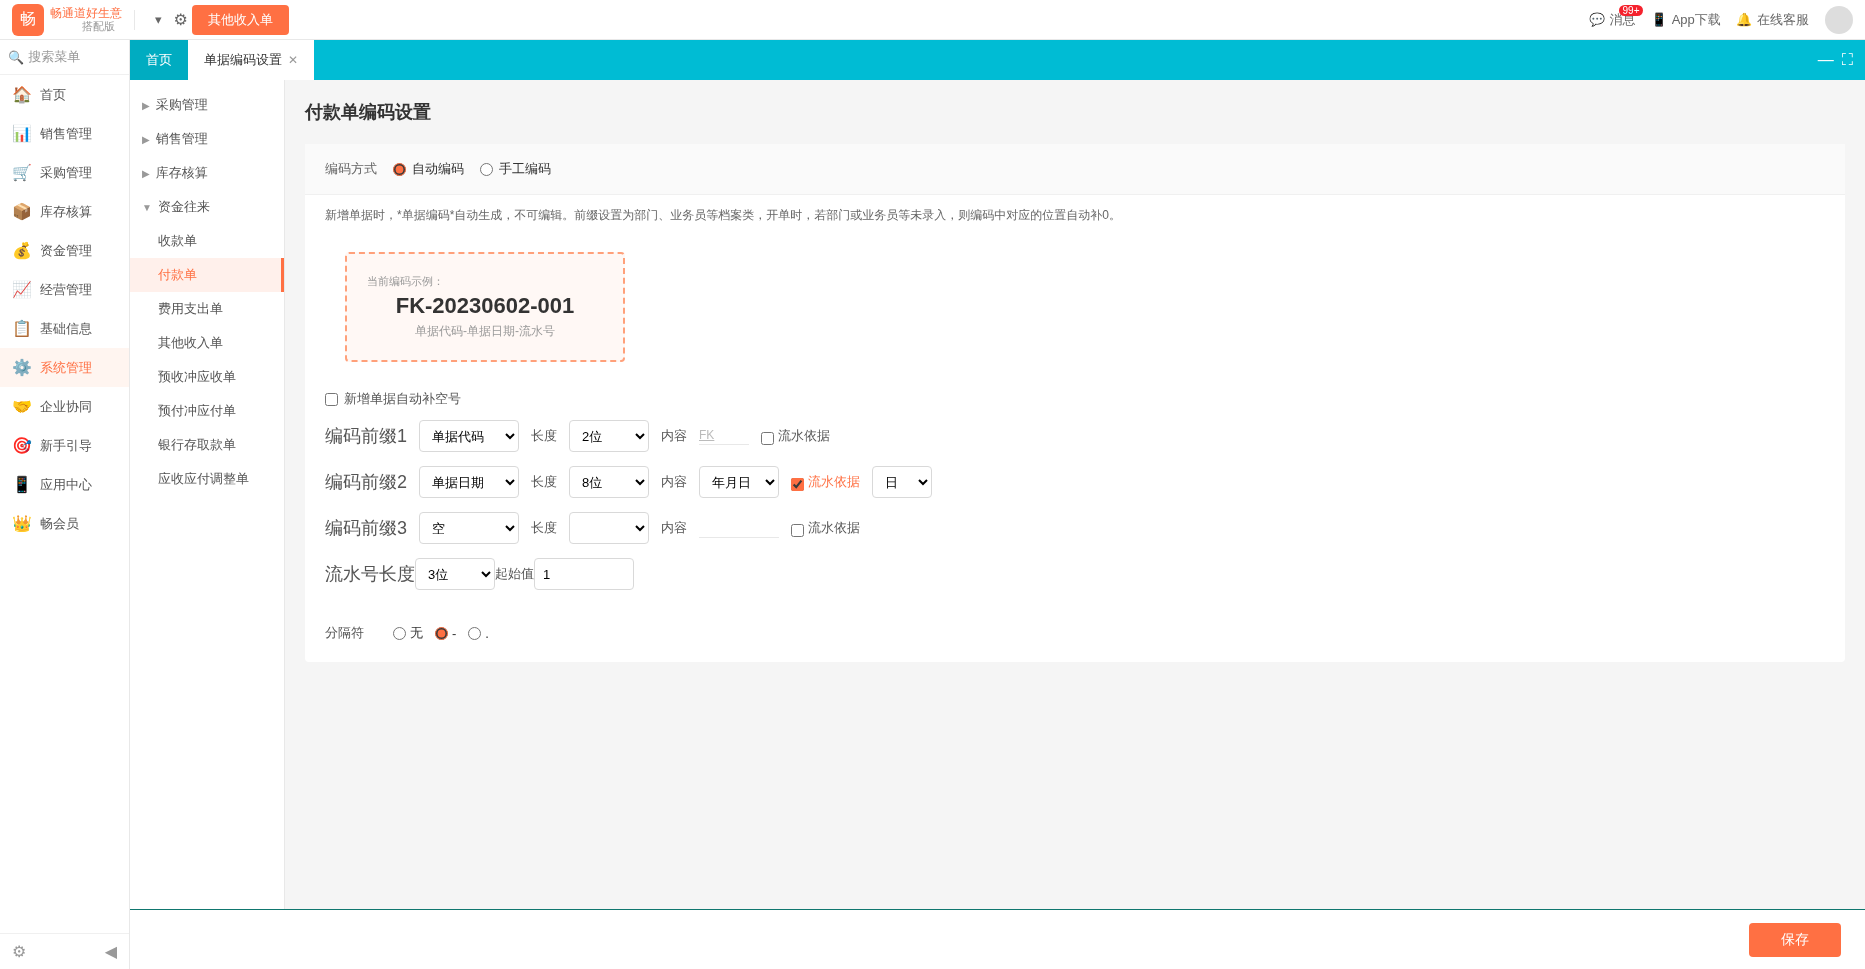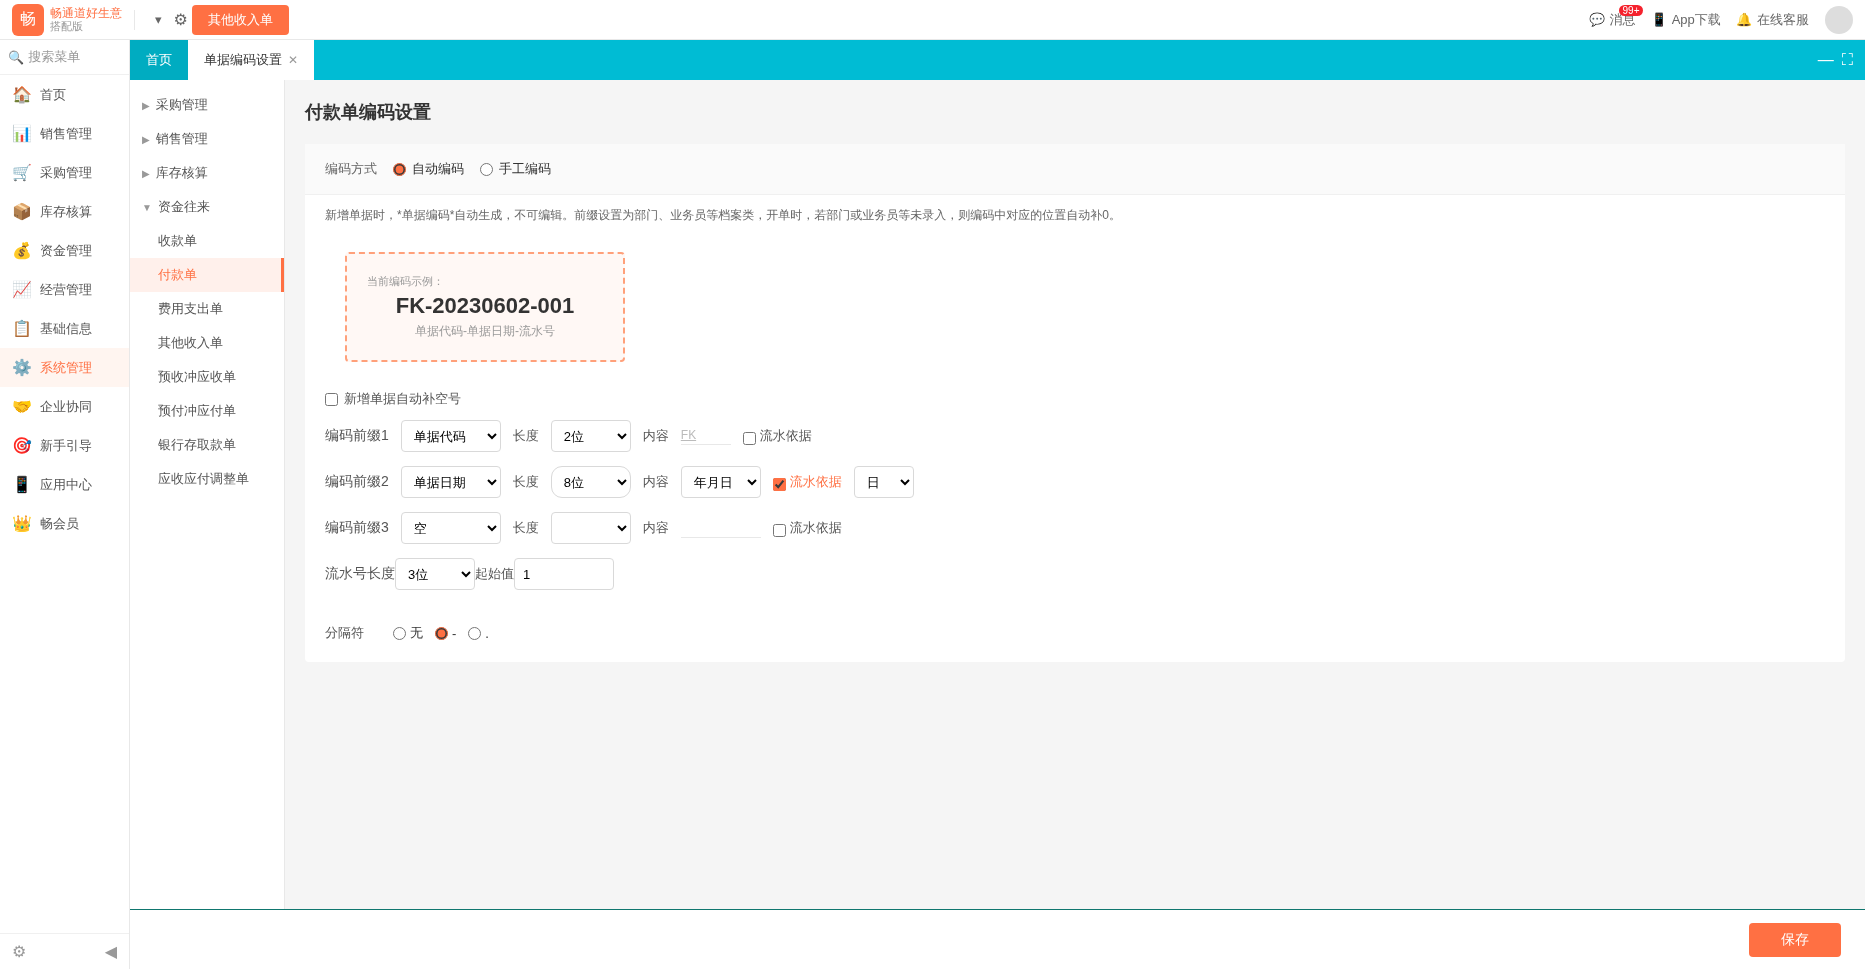--- a/index.html
+++ b/index.html
@@ -75,21 +75,21 @@
     .preview-code { font-size: 22px; font-weight: 700; color: #333; text-align: center; }
     .preview-desc { font-size: 12px; color: #999; text-align: center; margin-top: 4px; }
 
     
     .checkbox-row { padding: 4px 20px 12px; display: flex; align-items: center; gap: 6px; font-size: 13px; color: #555; }
     .checkbox-row input[type="checkbox"] { accent-color: #ff7043; }
 
     
     .config-section { padding: 0 20px 20px; }
     .config-row { display: flex; align-items: center; gap: 12px; margin-bottom: 14px; flex-wrap: wrap; }
-    .config-label { font-size: 14px; color: #555; min-width: 56px; white-space: nowrap; }
+    .config-label { font-size: 18px; color: #555; min-width: 56px; white-space: nowrap; }
     .content-label { font-size: 13px; color: #555; }
     .content-value { font-size: 12px; color: #333; min-width: 40px; text-decoration: underline; }
     .checkbox-inline { display: flex; align-items: flex-end; gap: 4px; font-size: 13px; color: #555; }
     .checkbox-inline input { accent-color: #ff7043; }
 
     
     .serial-row { display: flex; align-items: center; gap: 0; margin-bottom: 14px; }
     .serial-input { height: 32px; border: 1px solid #d9d9d9; border-radius: 4px; padding: 0 8px; font-size: 13px; width: 100px; }
 
     
@@ -105,21 +105,21 @@
     select { border: 1px solid #d9d9d9; border-radius: 4px; padding: 4px 8px; font-size: 13px; height: 32px; background: #fff; outline: none; cursor: pointer; }
   </style>
 </head>
 <body>
 
 <div class="topbar">
   <div class="topbar-logo">
     <div class="logo-icon">畅</div>
     <div class="logo-text">
       <div>畅通道好生意</div>
-      <div style="color:#999;font-size:11px;">搭配版</div>
+      <div style="color:#999;font-size:11px;margin-left:32px;">搭配版</div>
     </div>
   </div>
   <div class="topbar-divider"></div>
   <div class="topbar-nav">
     <div class="topbar-dropdown">
       <span>▾</span>
     </div>
     <div class="gear-icon">⚙</div>
     <button class="topbar-btn-trial">其他收入单</button>
   </div>
@@ -315,21 +315,21 @@
             </div>
 
             <div class="config-row">
               <span class="config-label">编码前缀2</span>
               <select style="min-width:100px;">
                 <option>单据日期</option>
                 <option>空</option>
                 <option>部门</option>
               </select>
               <span class="content-label">长度</span>
-              <select style="min-width:80px;border-radius:11px;">
+              <select style="min-width:80px;">
                 <option>8位</option>
                 <option>4位</option>
                 <option>6位</option>
               </select>
               <span class="content-label">内容</span>
               <select style="min-width:80px;">
                 <option>年月日</option>
                 <option>年月</option>
                 <option>年</option>
               </select>

